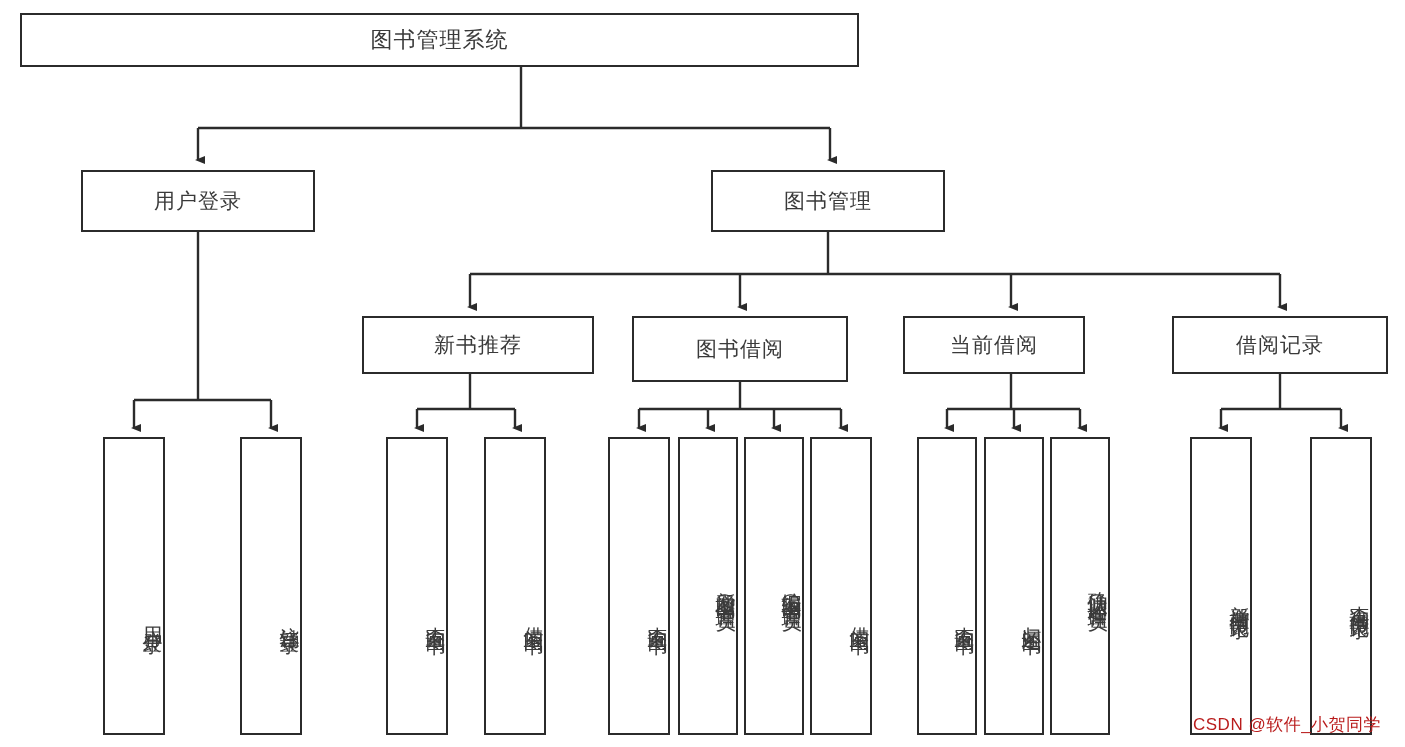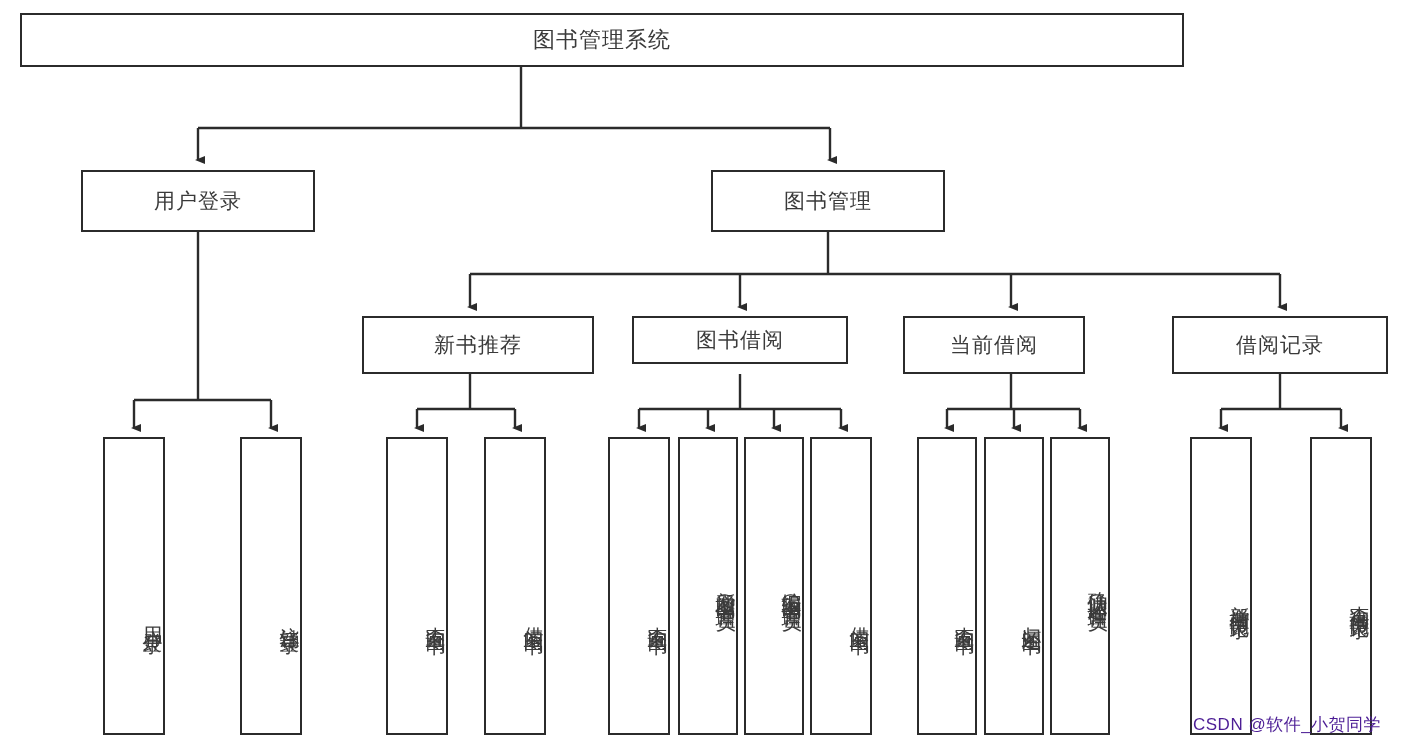--- a/index.html
+++ b/index.html
@@ -56,21 +56,21 @@
   .node.vert .vtext {
     writing-mode: vertical-rl;
     text-orientation: upright;
     display: block;
   }
   #watermark {
     position: absolute;
     left: 1193px;
     top: 713px;
     font-size: 17px;
-    color: #4c1d95;
+    color: #b91c1c;
     letter-spacing: 0.5px;
     white-space: nowrap;
     z-index: 3;
     font-family: "Liberation Sans", "DejaVu Sans", sans-serif;
   }
 </style>
 </head>
 <body>
 
 <div id="canvas">
@@ -118,35 +118,35 @@
       <path d="M1014,409 L1014,428" marker-end="url(#arrow)"></path>
       <path d="M1080,409 L1080,428" marker-end="url(#arrow)"></path>
 
       <path d="M1280,374 L1280,409"></path>
       <path d="M1221,409 L1341,409"></path>
       <path d="M1221,409 L1221,428" marker-end="url(#arrow)"></path>
       <path d="M1341,409 L1341,428" marker-end="url(#arrow)"></path>
     </g>
   </svg>
 
-  <div class="node horiz root" style="left:20px; top:13px; width:1164px; height:54px;">
+  <div class="node horiz root" style="left:20px; top:13px; width:839px; height:54px;">
     <span>图书管理系统</span>
   </div>
 
   <div class="node horiz" style="left:81px; top:170px; width:234px; height:62px;">
     <span>用户登录</span>
   </div>
   <div class="node horiz" style="left:711px; top:170px; width:234px; height:62px;">
     <span>图书管理</span>
   </div>
 
   <div class="node horiz" style="left:362px; top:316px; width:232px; height:58px;">
     <span>新书推荐</span>
   </div>
-  <div class="node horiz" style="left:632px; top:316px; width:216px; height:48px;">
+  <div class="node horiz" style="left:632px; top:316px; width:216px; height:66px;">
     <span>图书借阅</span>
   </div>
   <div class="node horiz" style="left:903px; top:316px; width:182px; height:58px;">
     <span>当前借阅</span>
   </div>
   <div class="node horiz" style="left:1172px; top:316px; width:216px; height:58px;">
     <span>借阅记录</span>
   </div>
 
   <div class="node vert" style="left:103px; top:437px; width:62px; height:298px; padding-top:62px;">

